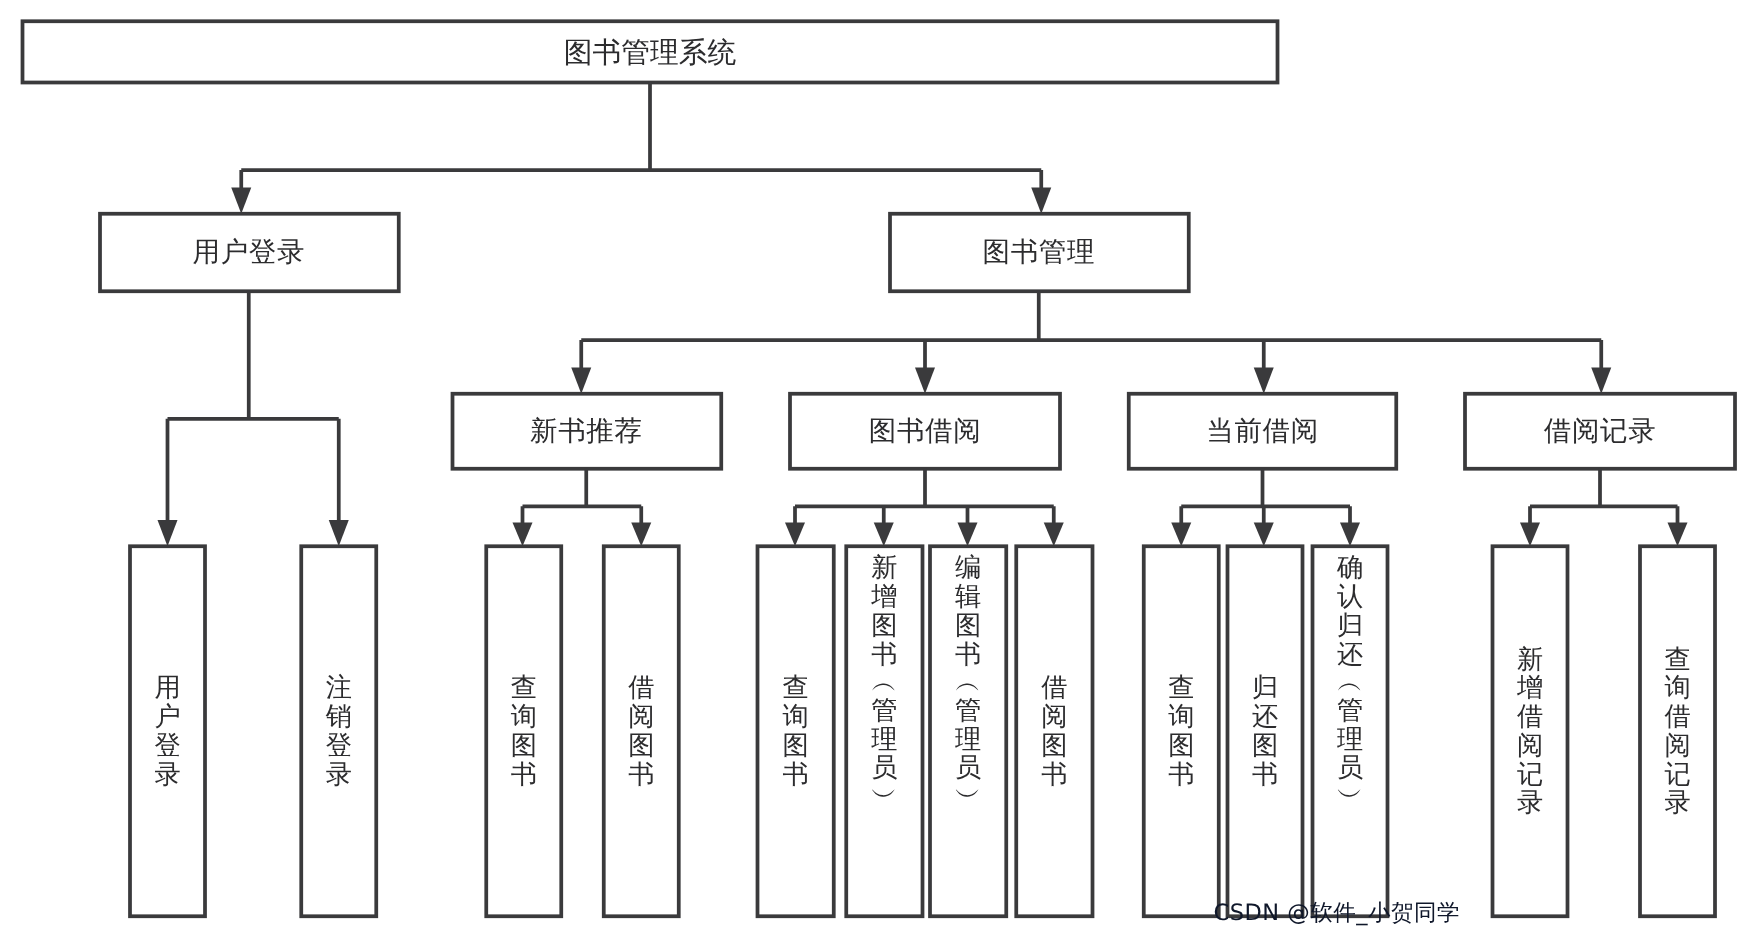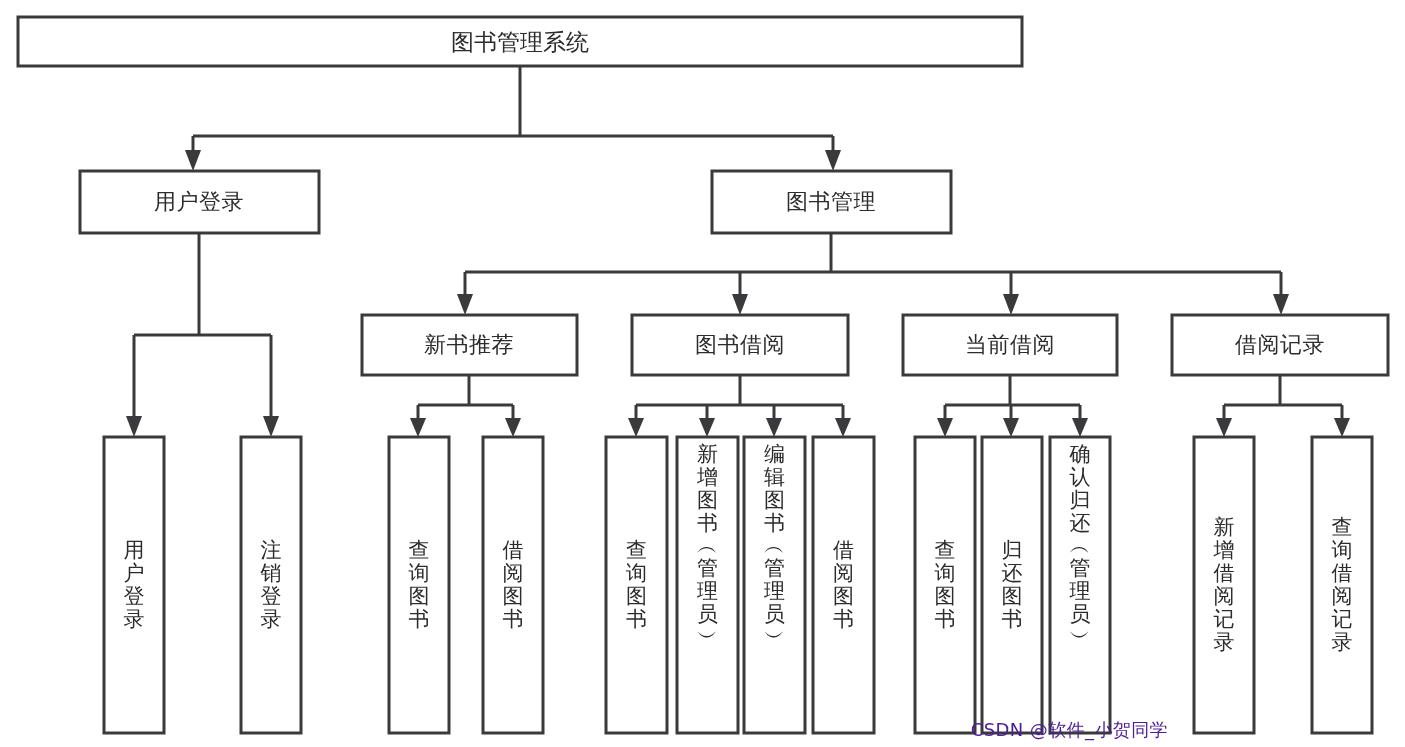--- a/index.html
+++ b/index.html
@@ -77,21 +77,21 @@
   }
   .vert-char {
     display: block;
   }
   .watermark {
     position: absolute;
     right: 8px;
     bottom: 5px;
     font-family: "DejaVu Sans", "Liberation Sans", sans-serif;
     font-size: 18px;
-    color: #4c1d95;
+    color: #0f172a;
     letter-spacing: 0.4px;
     user-select: none;
     white-space: nowrap;
   }
 </style>
 </head>
 <body>
 
 <div id="diagram-root">
 

